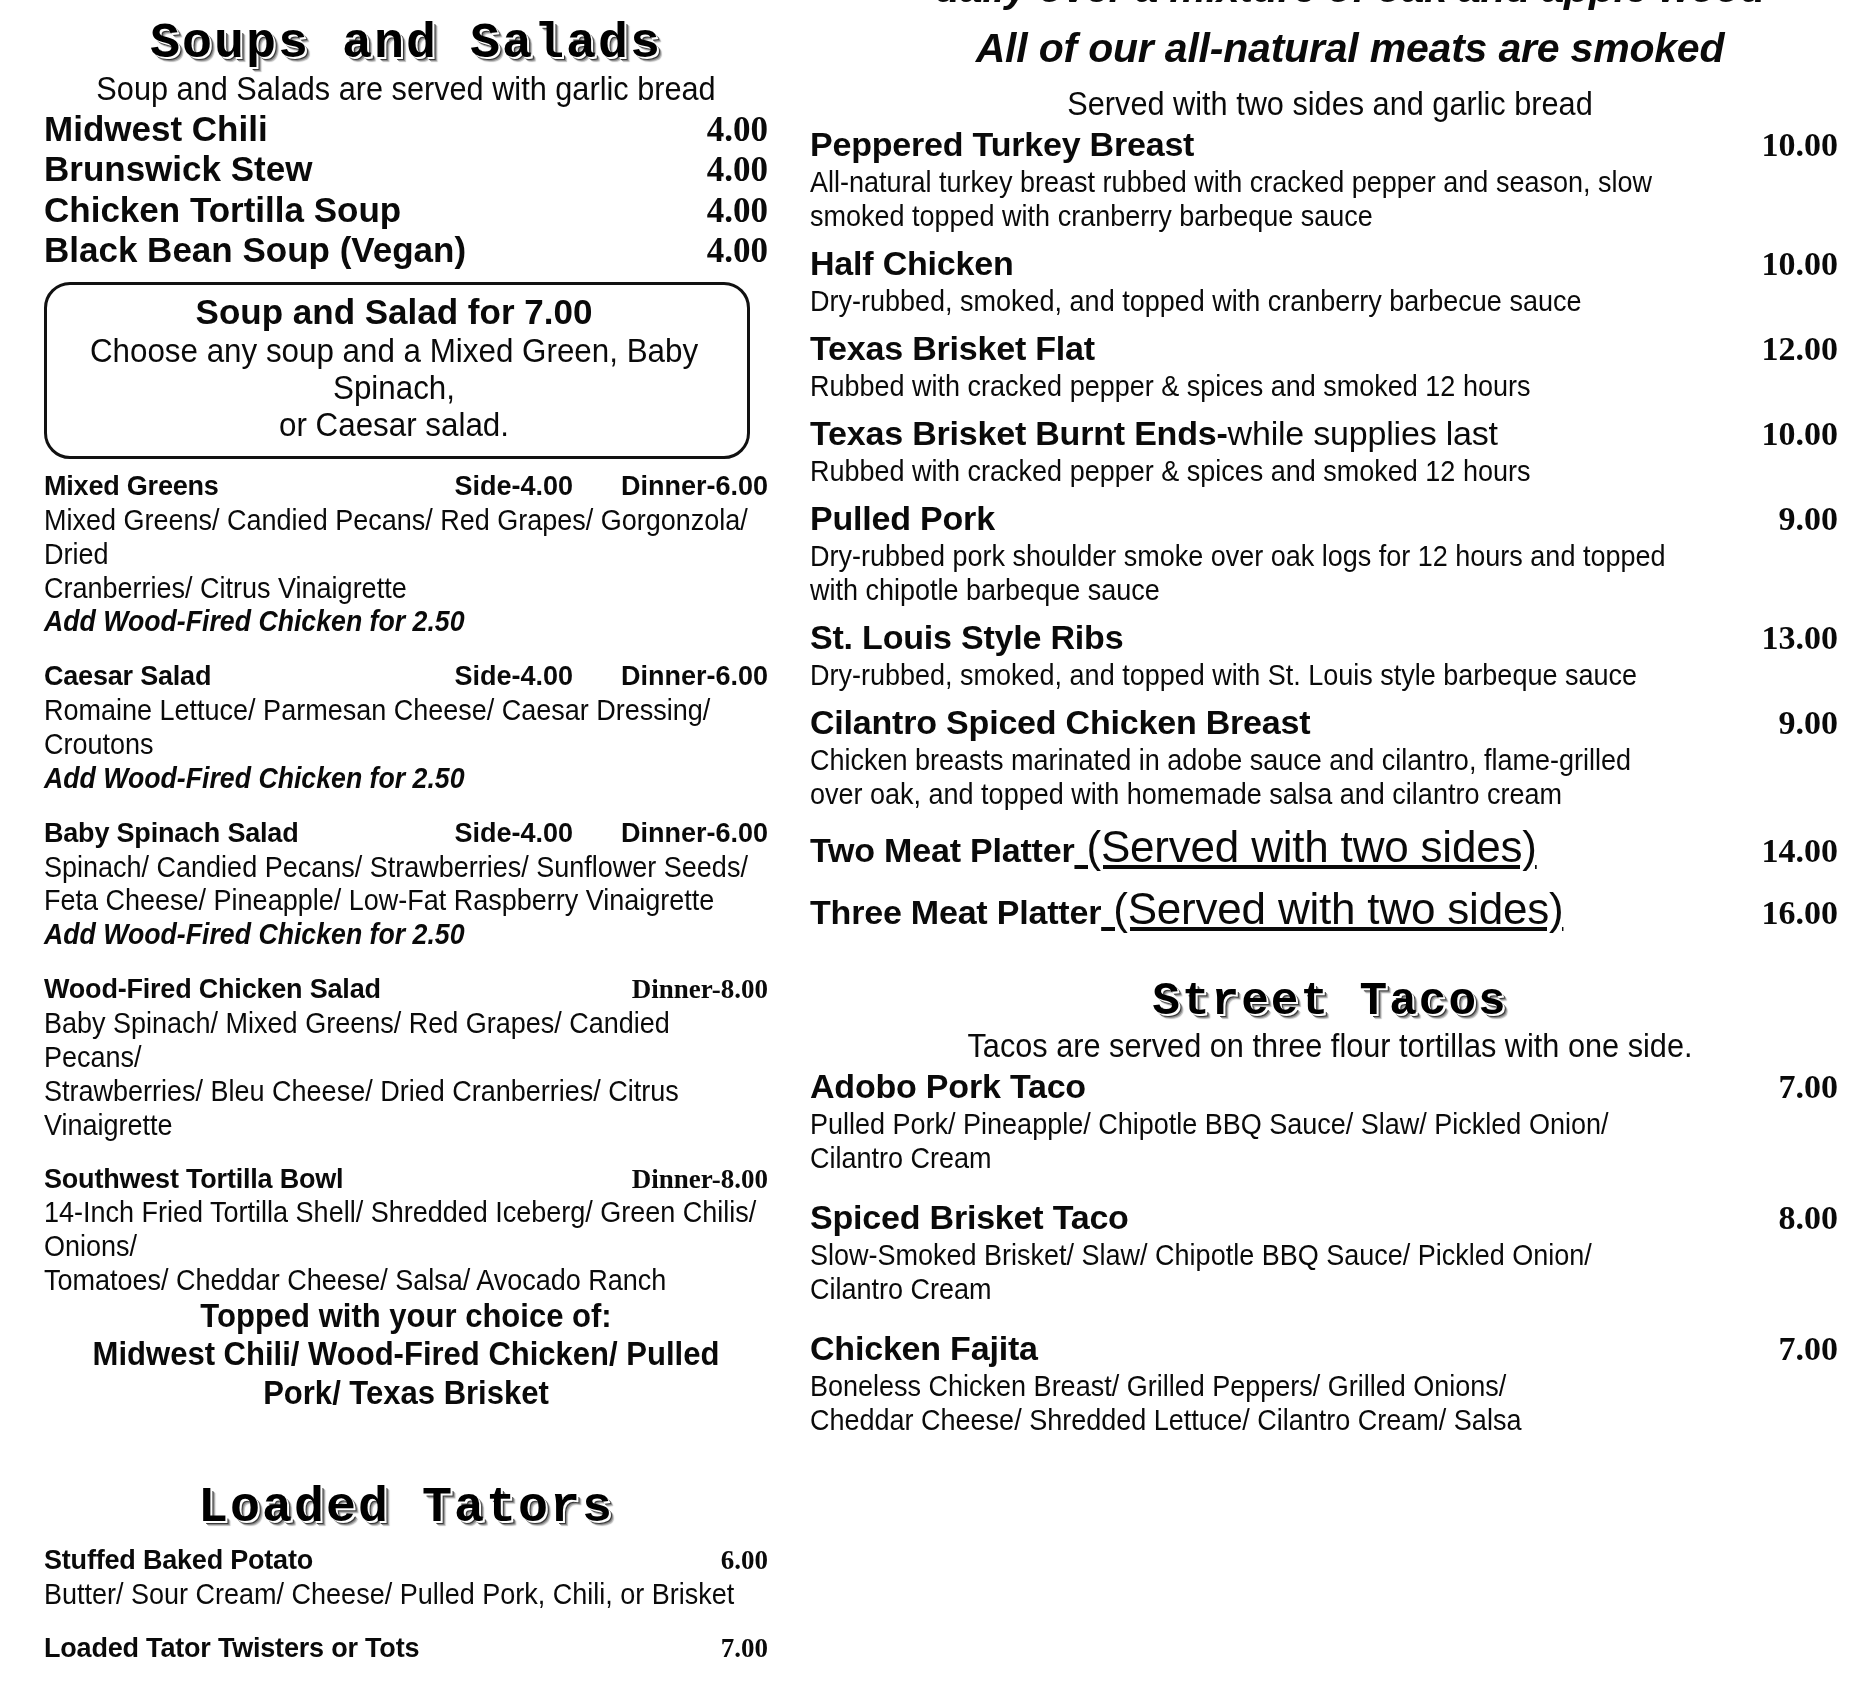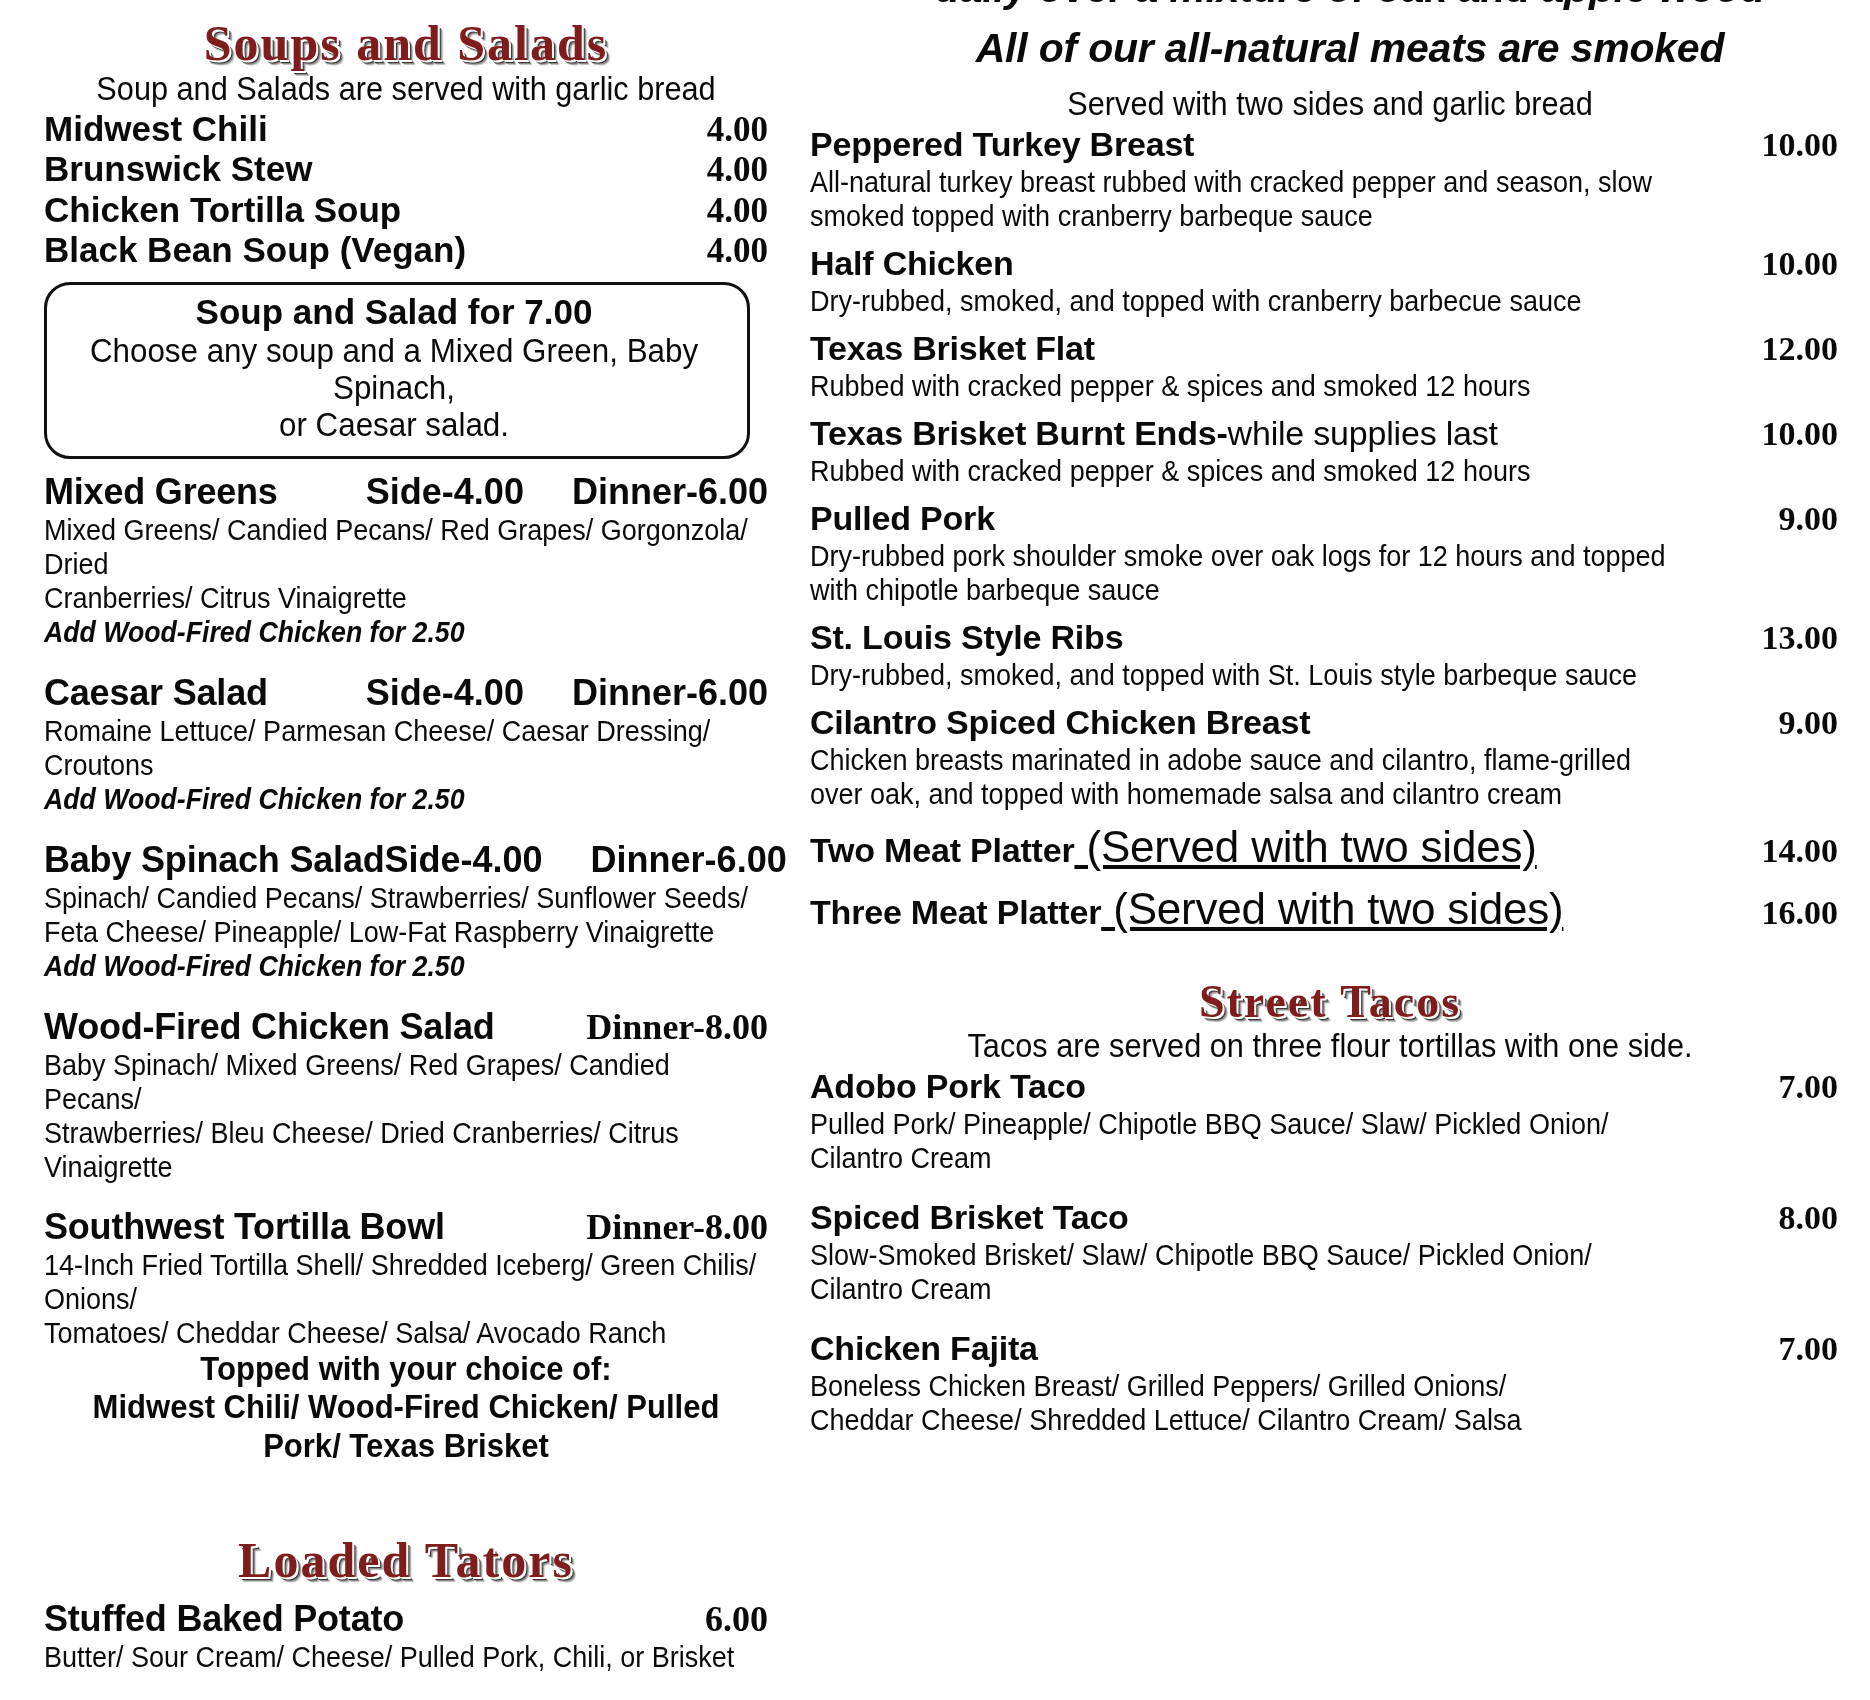--- a/index.html
+++ b/index.html
@@ -32,26 +32,26 @@
   }
   .col-right {
     width: 1080px;
     padding: 18px 0 0 10px;
     overflow: hidden;
   }
 
   
   .section-head {
     text-align: center;
-    font-family: Liberation Serif, serif;
+    font-family: Liberation Mono, monospace;
     font-weight: bold;
     font-size: 50px;
     letter-spacing: 2px;
     line-height: 1.02;
-    color: #7f1d1d;
+    color: #000000;
     text-shadow:
        2px 2px 0 #ffffff,
        3px 3px 0 #3a3a3a,
        4px 4px 0 #8a8a8a,
        5px 5px 1px #bdbdbd;
     margin: 0 0 2px 0;
     white-space: nowrap;
   }
   .section-head.sm { font-size: 46px; }
 
@@ -80,21 +80,21 @@
     transform-origin: center;
   }
 
   
   .item { margin: 0; }
   .item-row {
     display: flex;
     align-items: baseline;
     justify-content: space-between;
     font-weight: bold;
-    font-size: 36px;
+    font-size: 27px;
     line-height: 1.18;
     white-space: nowrap;
   }
   .item-name {
     font-weight: bold;
     letter-spacing: -0.2px;
   }
   .item-name .light {
     font-weight: normal;
   }

